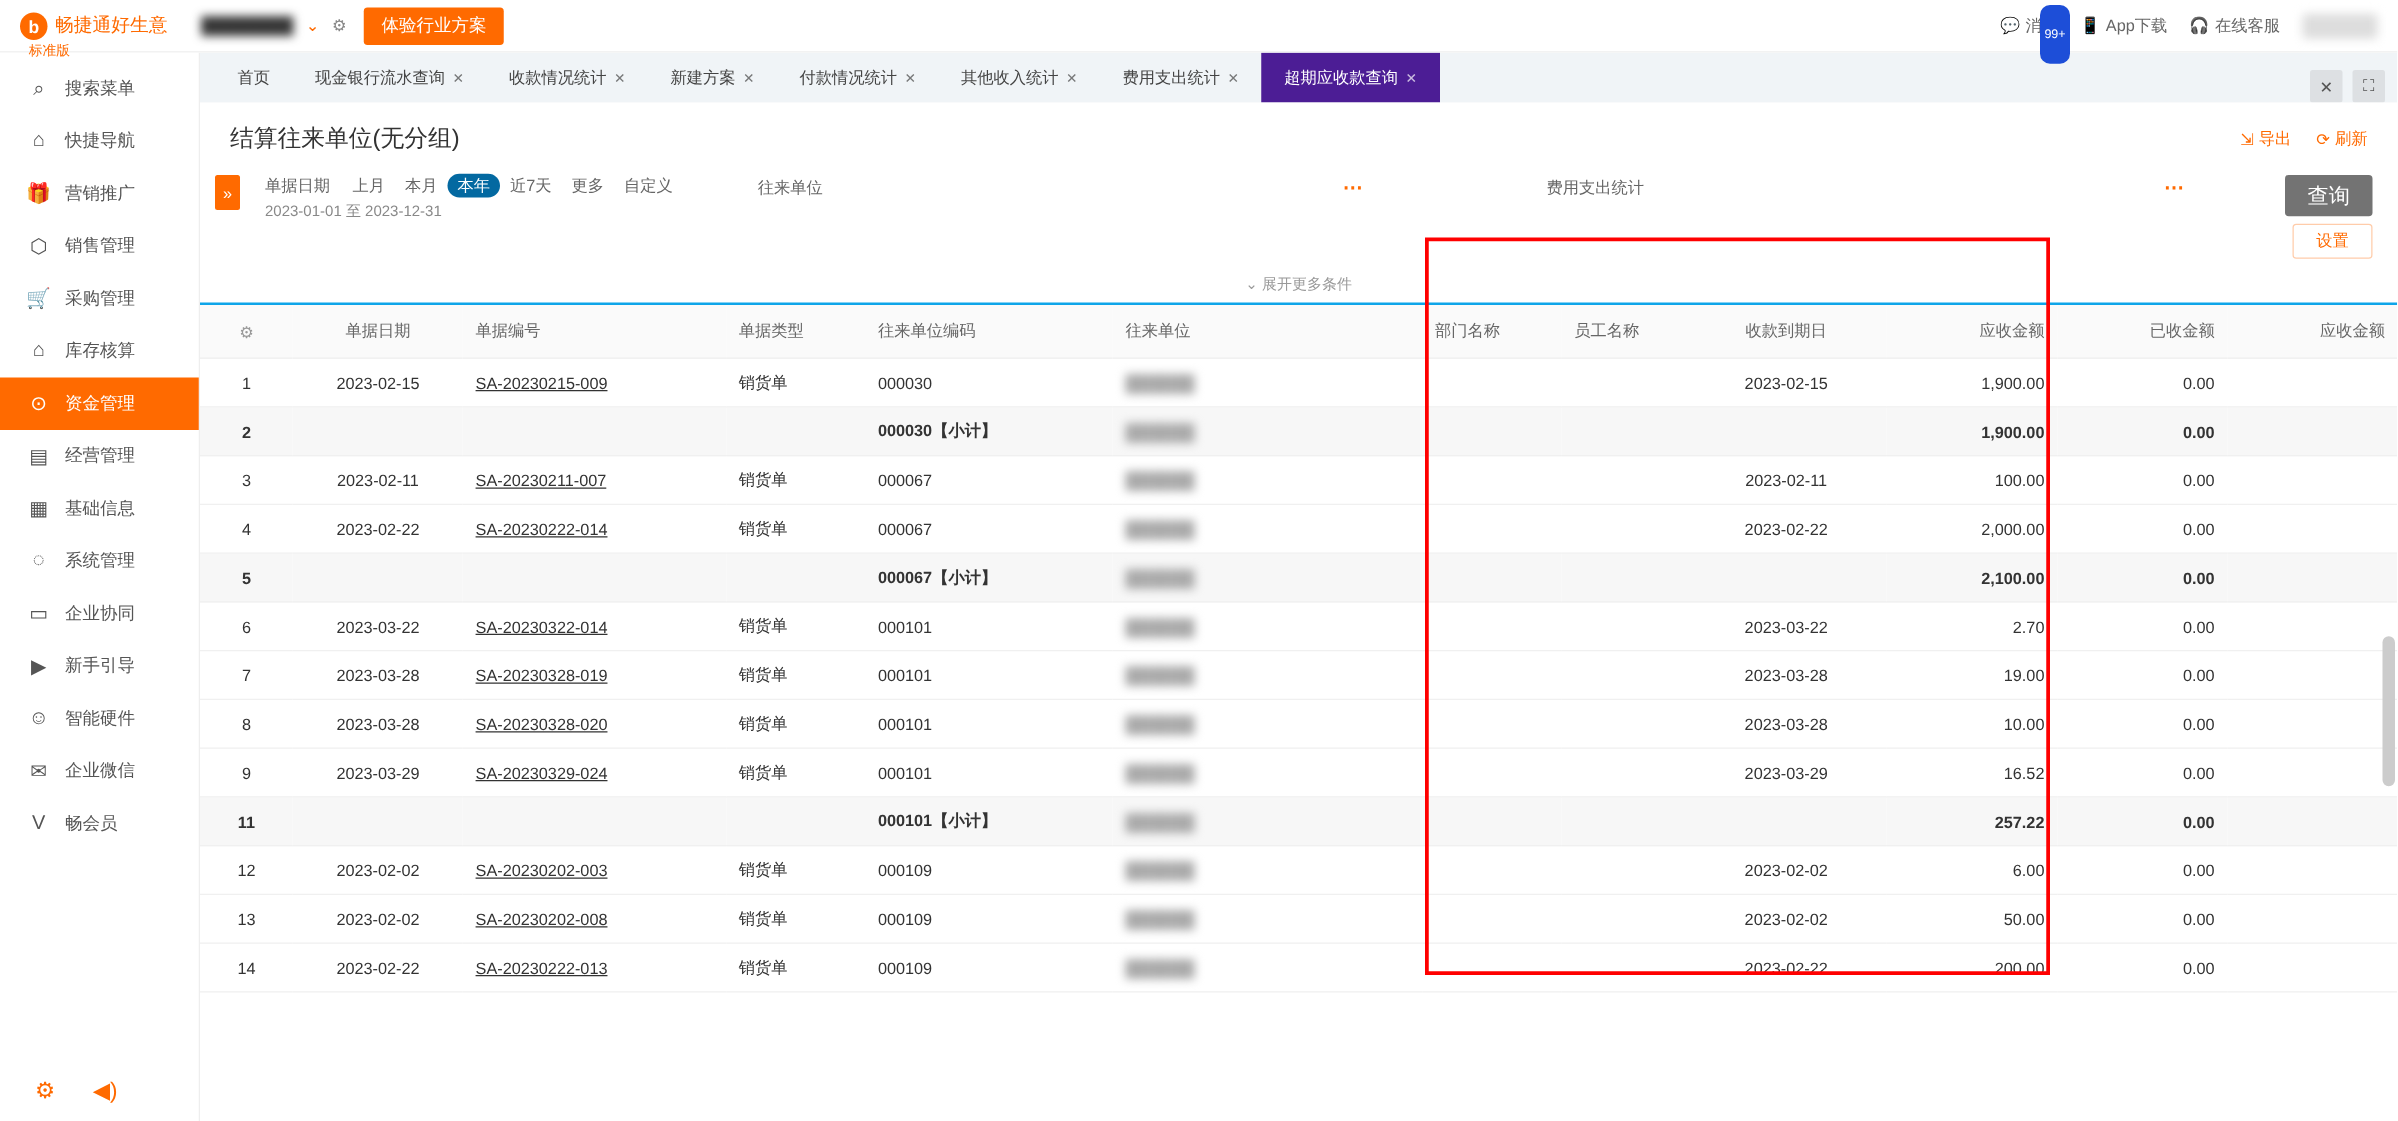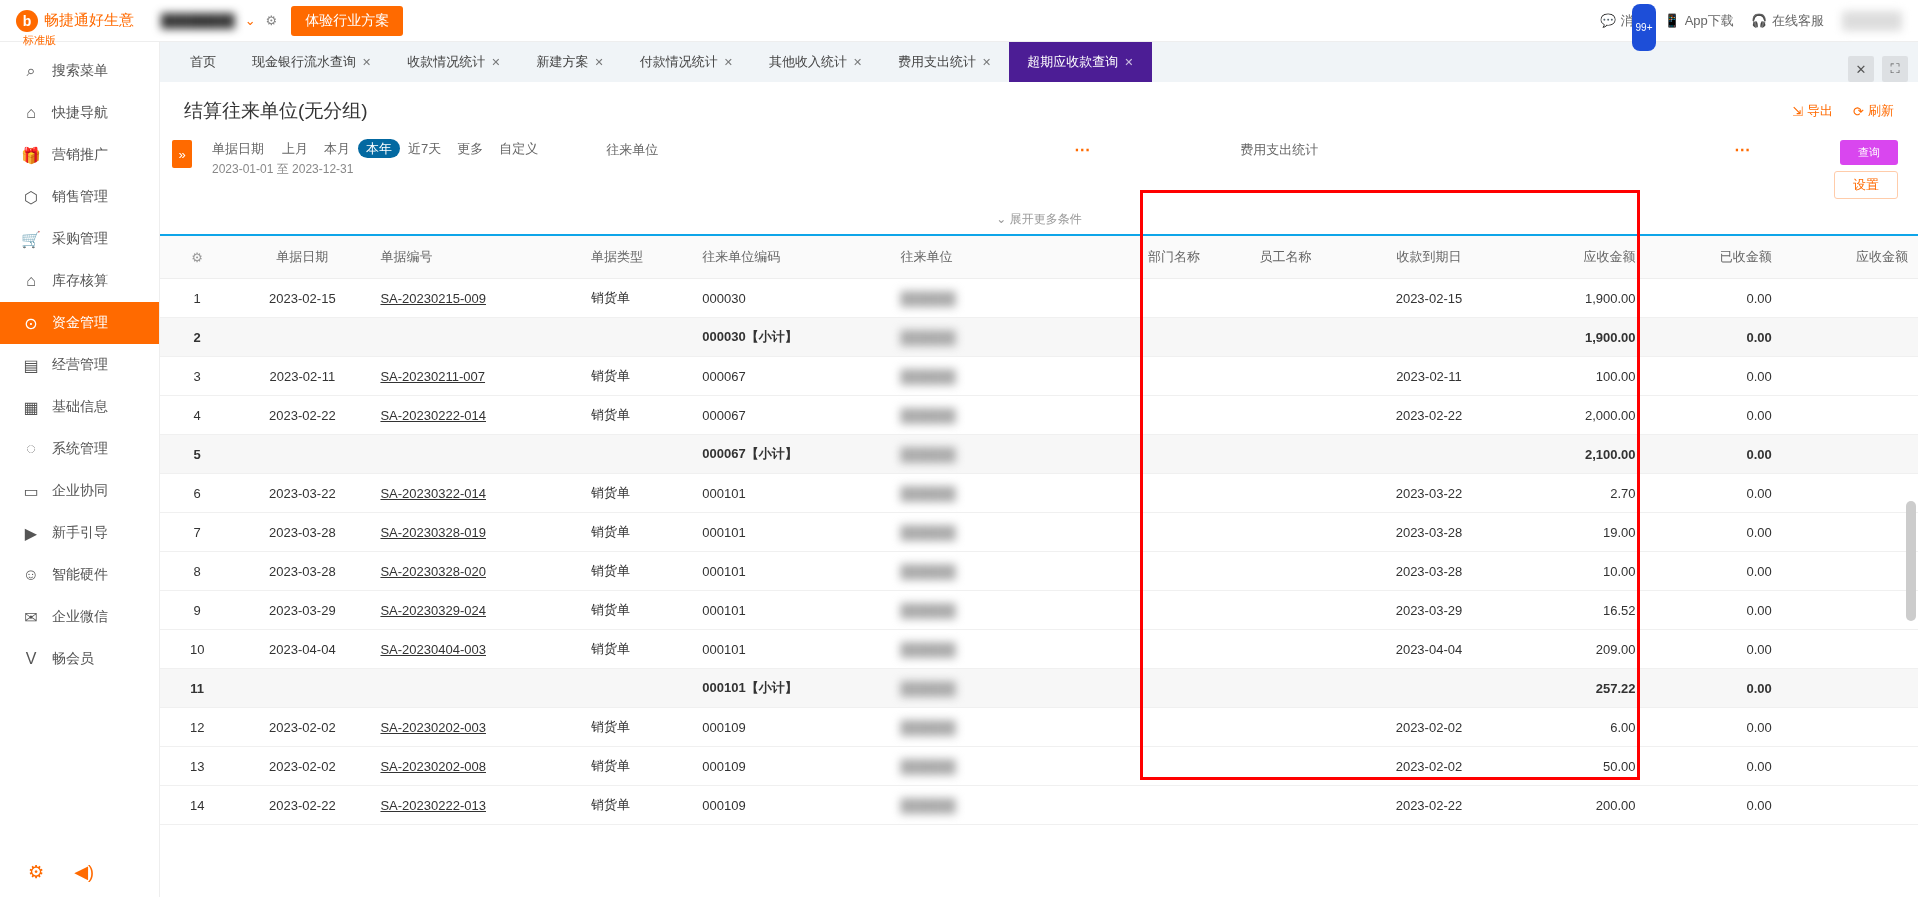--- a/index.html
+++ b/index.html
@@ -41,21 +41,21 @@
 .filter-group{display:flex;flex-direction:column;gap:3px}
 .filter-top{display:flex;align-items:center;gap:10px;font-size:13px;color:#666}
 .chip{padding:2px 8px;border-radius:10px;cursor:pointer}
 .chip.active{background:#0369a1;color:#fff}
 .date-range{font-size:12px;color:#888}
 .filter-mid{display:flex;align-items:center;gap:8px;flex:1;margin-left:40px}
 .filter-label{color:#666;font-size:13px;white-space:nowrap}
 .filter-input{flex:1;max-width:400px}
 .dots{color:#ff6a00;cursor:pointer;font-size:16px;font-weight:bold}
 .filter-right{display:flex;flex-direction:column;gap:6px;align-items:flex-end}
-.btn-blue{background:#d946ef;color:#fff;border:none;padding:5px 18px;border-radius:3px;cursor:pointer;font-size:11px}
+.btn-blue{background:#737373;color:#fff;border:none;padding:5px 18px;border-radius:3px;cursor:pointer;font-size:17px}
 .btn-outline{background:#fff;color:#ff6a00;border:1px solid #ffccaa;padding:4px 18px;border-radius:3px;cursor:pointer;font-size:13px}
 .expand-bar{text-align:center;padding:6px;color:#999;font-size:12px;cursor:pointer;border-bottom:2px solid #0ea5e9}
 .table-wrap{flex:1;overflow:auto;position:relative}
 table{border-collapse:collapse;width:100%;font-size:13px}
 th{background:#fafafa;padding:12px 10px;text-align:left;color:#666;font-weight:500;border-bottom:1px solid #eee;white-space:nowrap}
 td{padding:10px 10px;border-bottom:1px solid #f0f0f0;white-space:nowrap}
 .col-idx{width:60px;text-align:center}
 .col-date{width:110px;text-align:center}
 .col-docno{width:170px}
 .col-type{width:90px}
@@ -397,34 +397,20 @@
                   <td class="col-type">销货单</td>
                   <td class="col-code">000101</td>
                   <td class="col-unit"><span class="blur-cell">██████</span></td>
                   <td class="col-dept"></td>
                   <td class="col-emp"></td>
                   <td class="col-due">2023-03-29</td>
                   <td class="col-amt">16.52</td>
                   <td class="col-amt">0.00</td>
                   <td class="col-amt"></td>
                 </tr>
-                <tr>
-                  <td class="col-idx">10</td>
-                  <td class="col-date">2023-04-04</td>
-                  <td class="col-docno"><span class="doc-link">SA-20230404-003</span></td>
-                  <td class="col-type">销货单</td>
-                  <td class="col-code">000101</td>
-                  <td class="col-unit"><span class="blur-cell">██████</span></td>
-                  <td class="col-dept"></td>
-                  <td class="col-emp"></td>
-                  <td class="col-due">2023-04-04</td>
-                  <td class="col-amt">209.00</td>
-                  <td class="col-amt">0.00</td>
-                  <td class="col-amt"></td>
-                </tr>
                 <tr class="subtotal">
                   <td class="col-idx">11</td>
                   <td class="col-date"></td>
                   <td class="col-docno"></td>
                   <td class="col-type"></td>
                   <td class="col-code">000101【小计】</td>
                   <td class="col-unit"><span class="blur-cell">██████</span></td>
                   <td class="col-dept"></td>
                   <td class="col-emp"></td>
                   <td class="col-due"></td>

